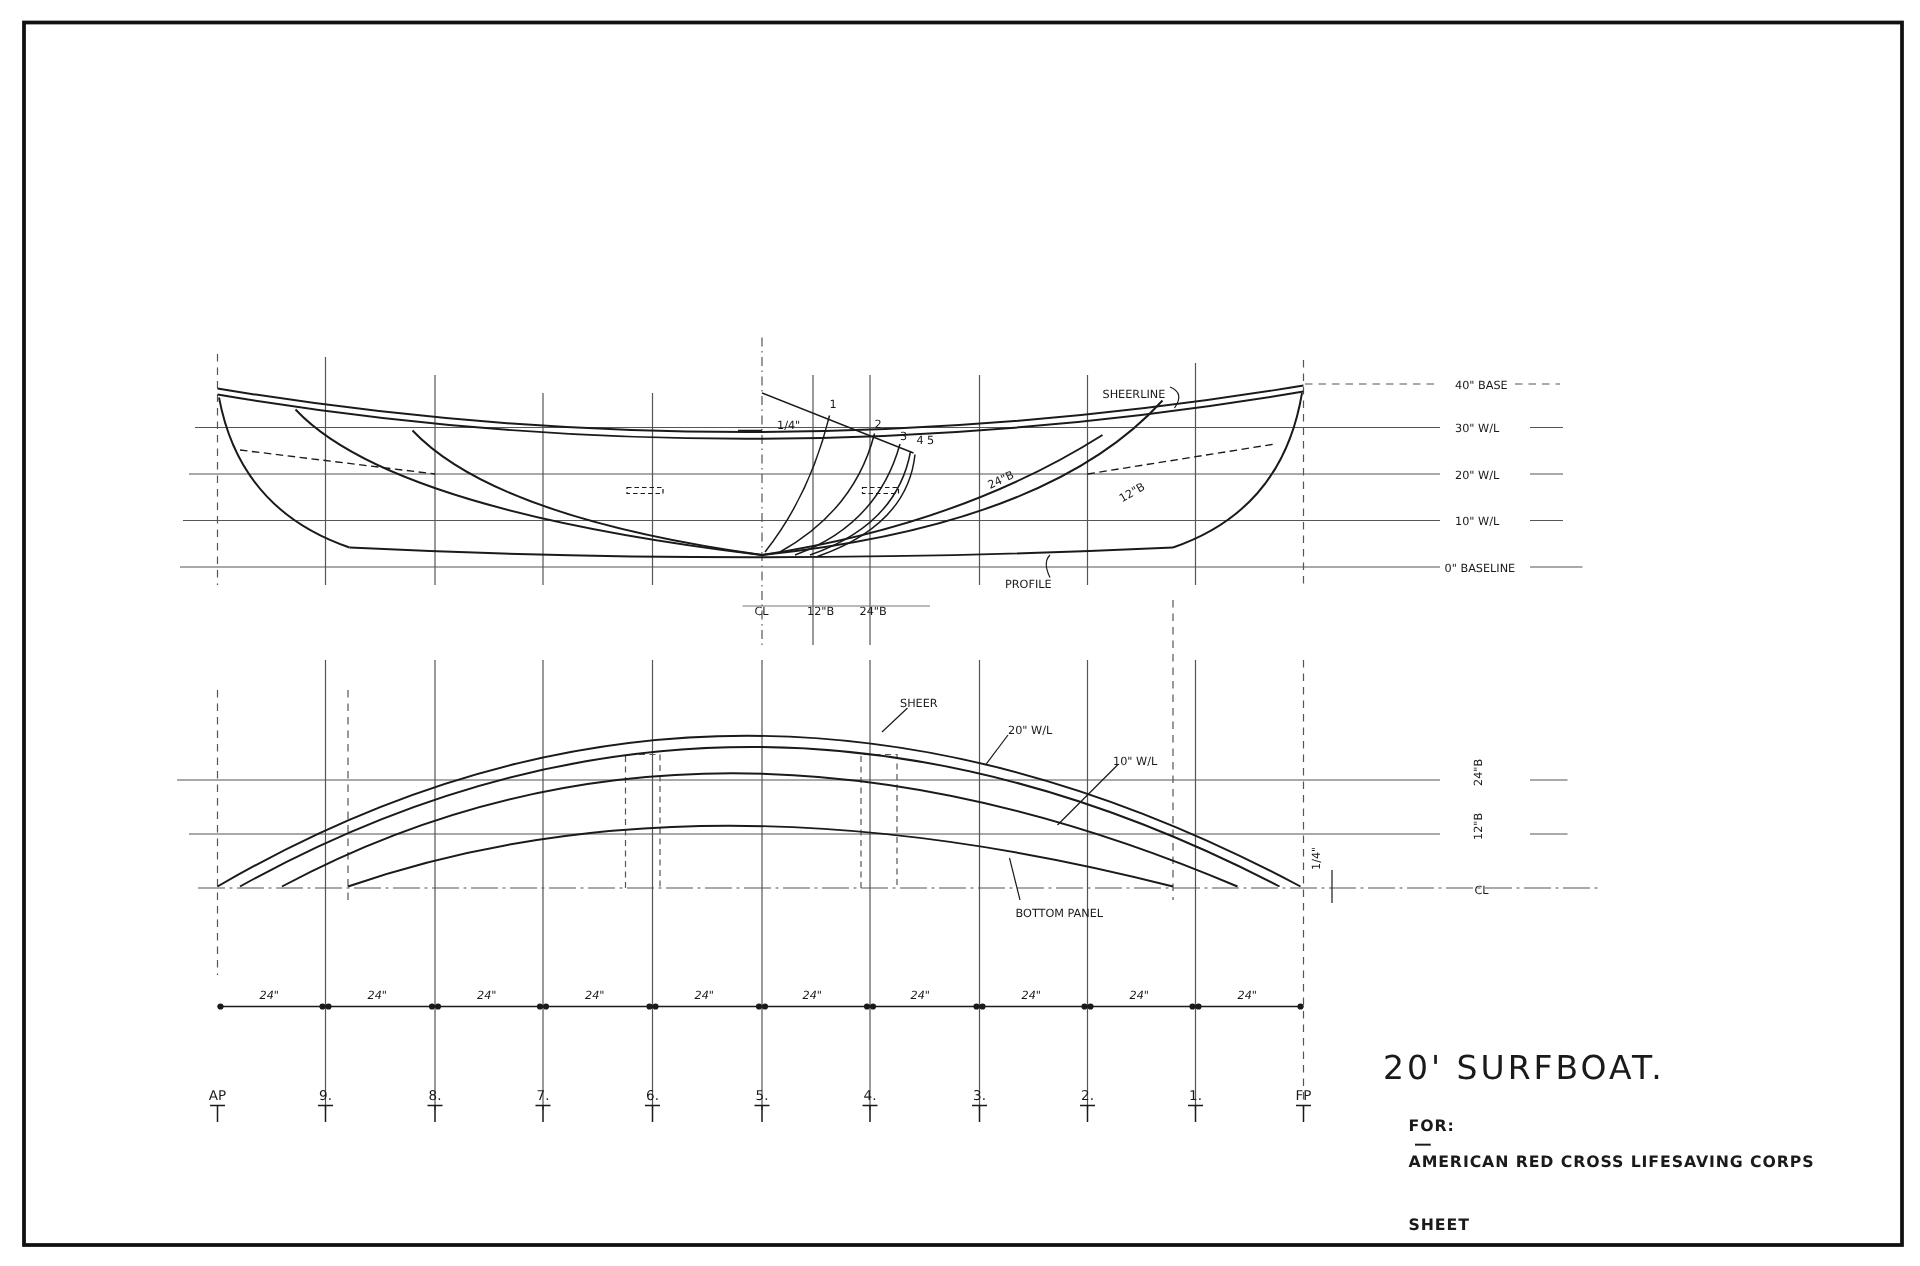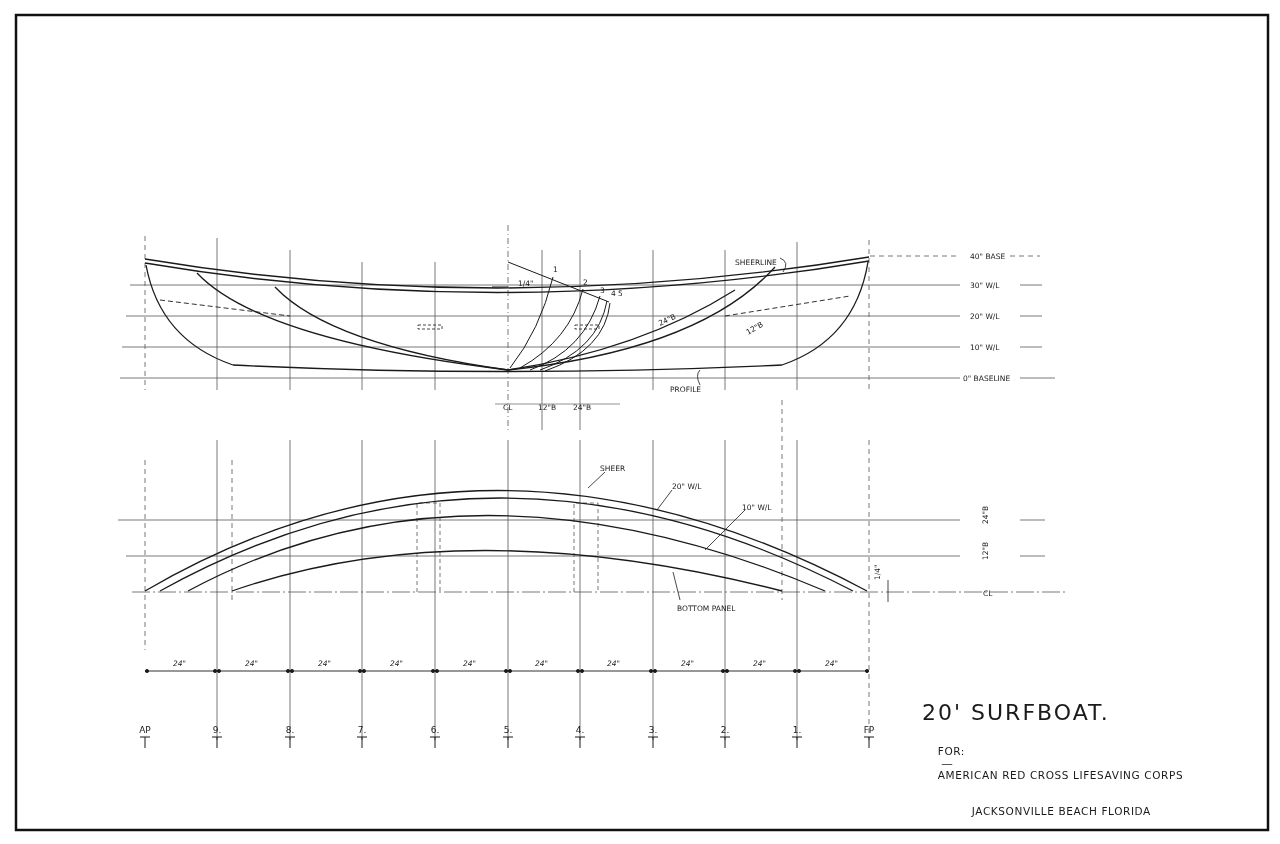--- a/index.html
+++ b/index.html
@@ -3,21 +3,21 @@
 <meta charset="utf-8">
 <style>
   html, body { margin:0; padding:0; background:#ffffff; }
   body { width:1280px; height:844px; position:relative; overflow:hidden;
          font-family:"DejaVu Sans", sans-serif; color:#111; }
   #sheet { position:absolute; left:0; top:0; width:1280px; height:844px; }
   .hand { font-family:"DejaVu Sans", sans-serif; fill:#1a1a1a; }
   .tb { position:absolute; left:922px; top:700px; width:330px;
         font-family:"DejaVu Sans", sans-serif; color:#1a1a1a; }
   .tb .title { font-size:22px; letter-spacing:2px; margin-bottom:8px; }
-  .tb .line { font-size:10.5px; letter-spacing:0.6px; line-height:12px; white-space:pre; }
+  .tb .line { font-size:10.5px; letter-spacing:0.6px; line-height:12px; white-space:pre;font-weight:bold; }
   .tb .gap { height:6px; }
 </style>
 </head>
 <body>
 
 <svg id="sheet" width="1280" height="844" viewBox="0 0 1280 844" xmlns="http://www.w3.org/2000/svg">
 
   <rect x="16" y="15" width="1252" height="815" fill="none" stroke="#111" stroke-width="2.5"></rect>
 
   <g stroke="#555" stroke-width="0.8" fill="none">
@@ -217,23 +217,20 @@
   </g>
 </svg>
 
 <div class="tb">
   <div class="title">20' SURFBOAT.</div>
   <div class="line">
     <span>FOR:</span>
     <span> ― </span>
     <span>AMERICAN RED CROSS LIFESAVING CORPS</span>
   </div>
-  <div class="line" style="padding-left:34px;">
-    <span>JACKSONVILLE BEACH FLORIDA</span>
-  </div>
   <div class="gap"></div>
   <div class="line">
     <span>SHEET</span>
     
     
     
     
   </div>
 
 </div>

